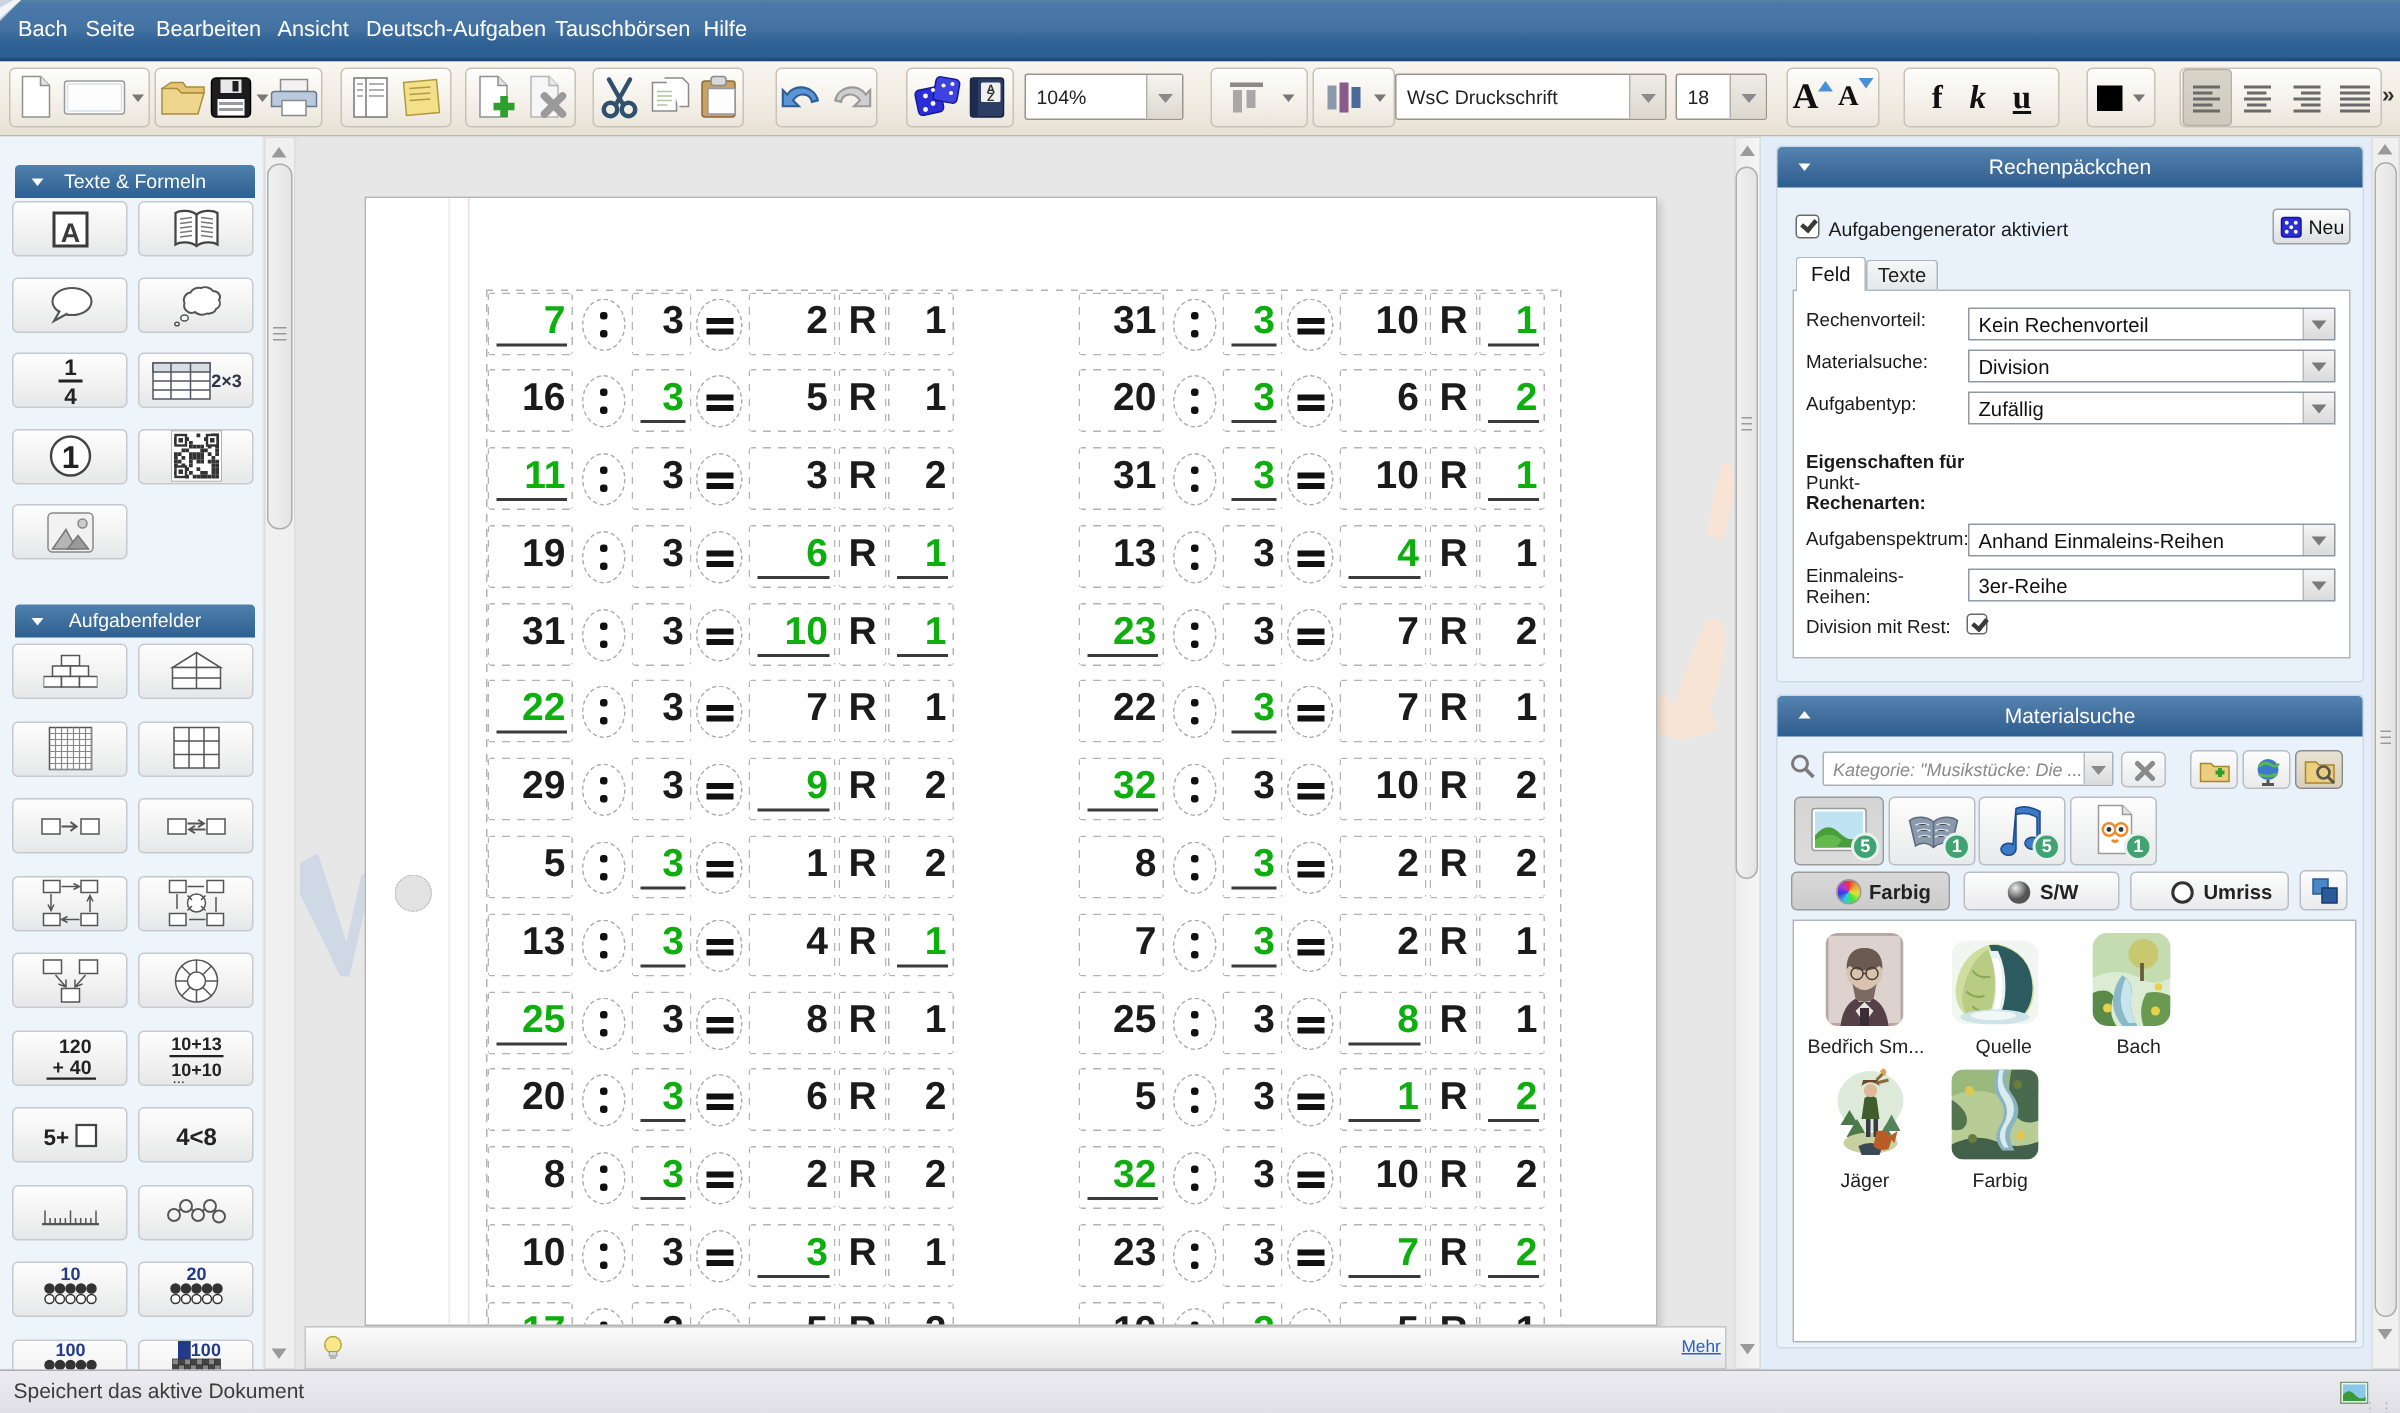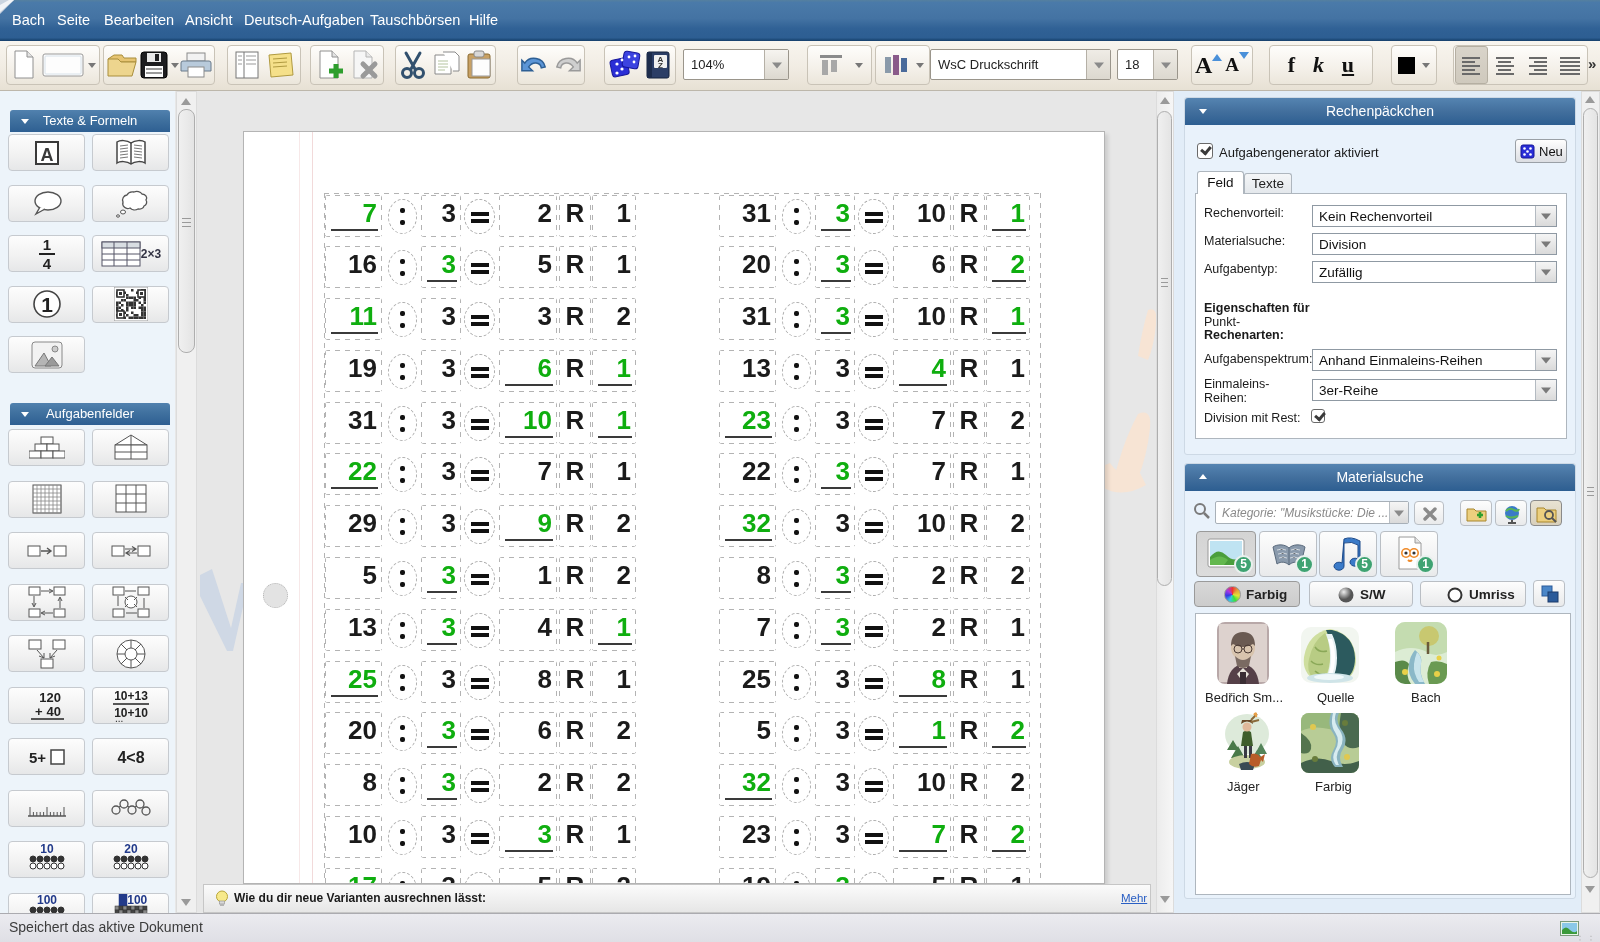--- a/index.html
+++ b/index.html
@@ -1181,21 +1181,20 @@
         </div>
       </div>
 </div>
 <div class="abs" style="left:65px;top:492px;width:25px;height:25px;border-radius:50%;background:#e3e3e3;border:1px dotted #b5b5b5"></div>
 <div id="tipbar">
       <svg width="14" height="18" viewBox="0 0 14 18" style="position:absolute;left:11px;top:5px">
         <circle cx="7" cy="6.5" r="5.5" fill="#f7e98a" stroke="#b8a53a"></circle>
         <rect x="4.5" y="11" width="5" height="3" fill="#d8d8d8" stroke="#999" stroke-width="0.7"></rect>
         <rect x="5" y="14" width="4" height="2" fill="#b5b5b5"></rect>
       </svg>
-      <span style="position:absolute;left:30px;font-weight:bold;font-size:12px">Wie du dir neue Varianten ausrechnen lässt:</span>
       <span style="position:absolute;left:917px;color:#2a5fc4;text-decoration:underline;font-size:11.5px">Mehr</span>
     </div>
 </div>
 
 <div class="sbtrack" style="left:1156px;top:91px;width:18px;height:822px;background:linear-gradient(90deg,#ececec,#f6f6f6)"></div>
 <span class="sarr-u" style="left:1160px;top:97px"></span>
 <div class="sbthumb" style="left:1157px;top:111px;width:15px;height:475px">
     <span class="sbgrip" style="top:166px"></span>
     <span class="sbgrip" style="top:170px"></span>
     <span class="sbgrip" style="top:174px"></span>

